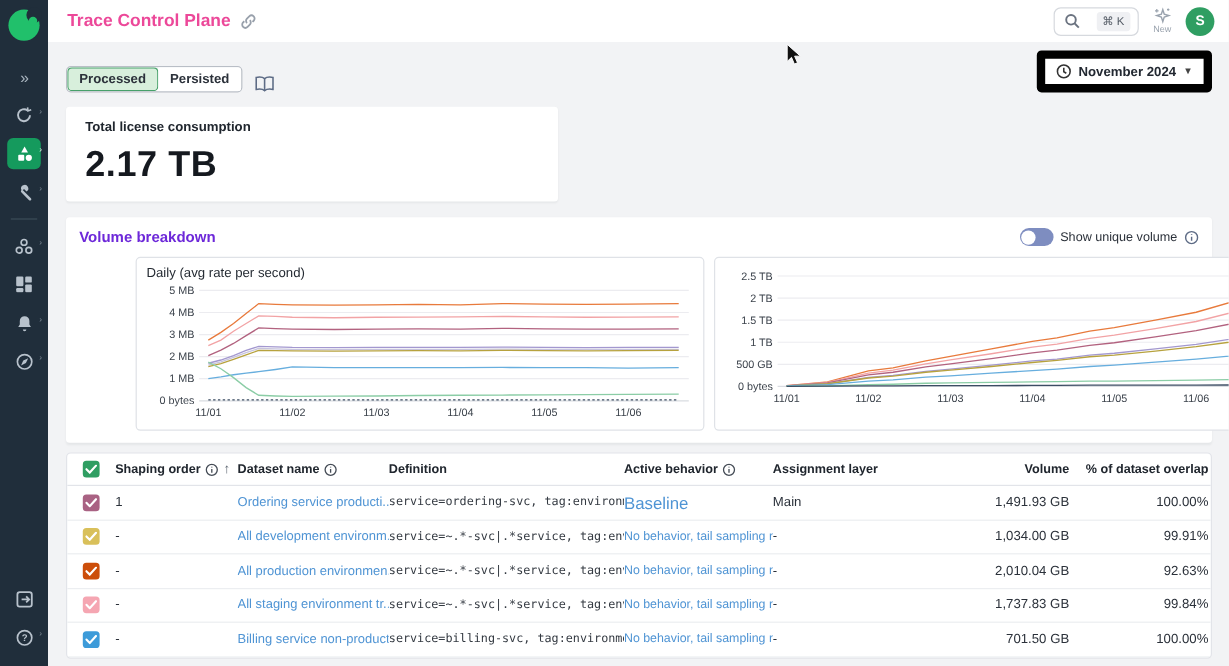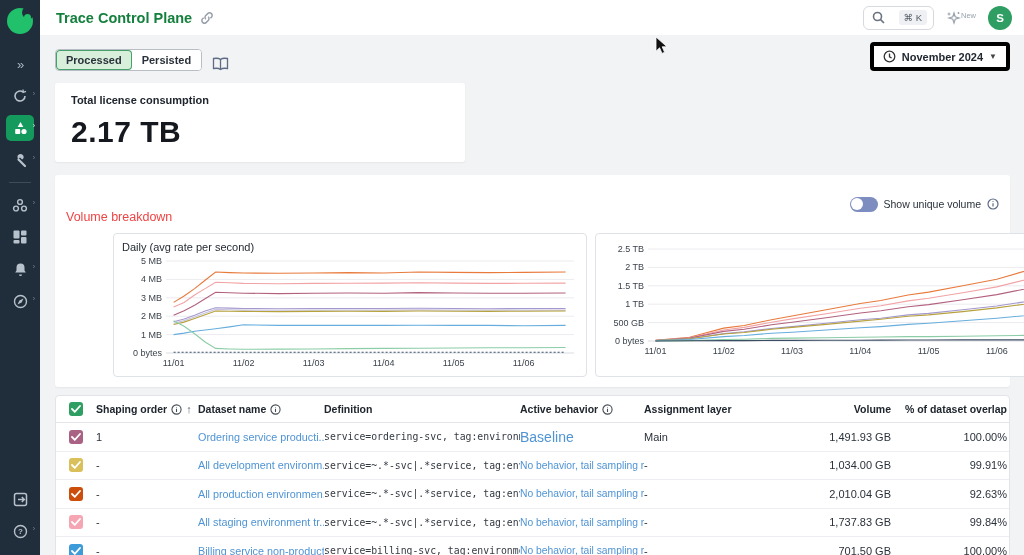--- a/index.html
+++ b/index.html
@@ -17,54 +17,54 @@
   .side-ic svg { display:block; }
   .side-ic .sub { position:absolute; right:-1px; top:7px; font-size:7px; color:#7c8894; }
   .chev { font-size:13px; letter-spacing:-1px; color:#aab6c0; }
   .side-div { width:22px; height:1px; background:#3c4c59; margin:6px 0; }
   .side-spacer { flex:1; }
   .side-bottom { margin-bottom:8px; display:flex; flex-direction:column; align-items:center; }
 
   
   .main { flex:1; display:flex; flex-direction:column; min-width:0; }
   .topbar { height:35px; background:#fff; display:flex; align-items:center; padding:0 12px 0 16px; }
-  .page-title { font-size:14.5px; font-weight:bold; color:#15803d; }
+  .page-title { font-size:14.5px; font-weight:bold; color:#ec4899; }
   .link-ic { margin-left:8px; color:#98a0ab; display:flex; }
   .topbar-right { margin-left:auto; display:flex; align-items:center; gap:12px; }
   .searchbox { display:flex; align-items:center; gap:14px; border:1px solid #d6d9de; border-radius:6px; height:24px; padding:0 6px 0 8px; background:#fff; cursor:pointer; }
   .kbd { background:#eff0f3; border-radius:3px; font-size:9.5px; color:#555c66; padding:2px 5px; }
-  .new-ctl { display:flex; flex-direction:row; align-items:flex-start; color:#9aa3ae; cursor:pointer; }
+  .new-ctl { display:flex; flex-direction:column; align-items:flex-start; color:#9aa3ae; cursor:pointer; }
   .new-ctl .lbl { font-size:7.5px; margin-top:0px; }
   .avatar { width:24px; height:24px; border-radius:50%; background:#2f9e62; color:#fff; font-size:11.5px; font-weight:bold; display:flex; align-items:center; justify-content:center; cursor:pointer; }
 
   .tabbar { background:#fff; display:flex; padding-left:16px; border-bottom:1px solid #e3e5e9; height:27px; }
   .tab { font-size:11.5px; color:#55617e; padding:5px 2px 0; margin-right:28px; position:relative; cursor:pointer; font-weight:bold; }
   .tab.active { color:#1c8158; }
   .tab.active:after { content:""; position:absolute; left:0; right:0; bottom:0; height:3px; background:#1c8158; border-radius:2px 2px 0 0; }
 
   .content { flex:1; background:#f2f3f5; padding:7px 14px 0 15px; overflow:hidden; }
 
   
   .ctl-row { display:flex; align-items:flex-end; }
   .seg { display:flex; border:1px solid #b9bec6; border-radius:4px; overflow:hidden; background:#fff; }
   .seg-btn { font-size:11px; padding:4px 10px; color:#2b313a; cursor:pointer; background:#fff; font-weight:bold; }
   .seg-btn.on { background:#d8efdc; box-shadow:inset 0 0 0 1px #47a06a; border-radius:4px; }
   .book-btn { margin-left:10px; color:#5d6b85; display:flex; cursor:pointer; }
-  .date-btn { margin-left:auto; display:flex; align-items:center; gap:6px; background:#fff; border:4px solid #000000; border-radius:4px; padding:4px 9px; font-size:11px; font-weight:bold; color:#222831; cursor:pointer; }
+  .date-btn { margin-left:auto; display:flex; align-items:center; gap:6px; background:#fff; border:7px solid #000000; border-radius:4px; padding:4px 9px; font-size:11px; font-weight:bold; color:#222831; cursor:pointer; }
   .date-btn .caret { font-size:8px; color:#444; }
 
   
   .license-card { width:410px; background:#fff; border-radius:3px; margin-top:12px; padding:11px 16px 13px; box-shadow:0 1px 2px rgba(20,30,40,.06); }
   .license-label { font-size:11px; font-weight:bold; color:#20262e; }
   .license-value { font-size:30px; font-weight:bold; color:#15191f; margin-top:9px; letter-spacing:.5px; }
 
   
   .vol-card { background:#fff; border-radius:3px; margin-top:13px; padding:9px 11px 10px; box-shadow:0 1px 2px rgba(20,30,40,.06); }
   .vol-head { display:flex; align-items:center; }
-  .vol-title { font-size:12.5px; font-weight:normal; color:#ef4444;margin-top:26px; }
+  .vol-title { font-size:12.5px; font-weight:bold; color:#6d28d9; }
   .vol-toggle-wrap { margin-left:auto; display:flex; align-items:center; gap:6px; }
   .toggle { width:28px; height:15px; border-radius:8px; background:#7e8dc0; position:relative; cursor:pointer; }
   .toggle .knob { position:absolute; left:1.5px; top:1.5px; width:12px; height:12px; border-radius:50%; background:#fff; }
   .toggle-label { font-size:10.5px; color:#2b313a; }
   .info-ic { color:#5d6b85; display:flex; }
   .charts-row { display:flex; gap:8px; margin-top:9px; }
   .chart-panel { border:1px solid #dfe2e7; border-radius:4px; background:#fff; padding:7px 4px 2px 8px; }
   .chart-panel.daily { width:512px;margin-left:47px; }
   .chart-panel.cumu { width:464px; }
   .chart-title { font-size:11px; color:#252b33; }

